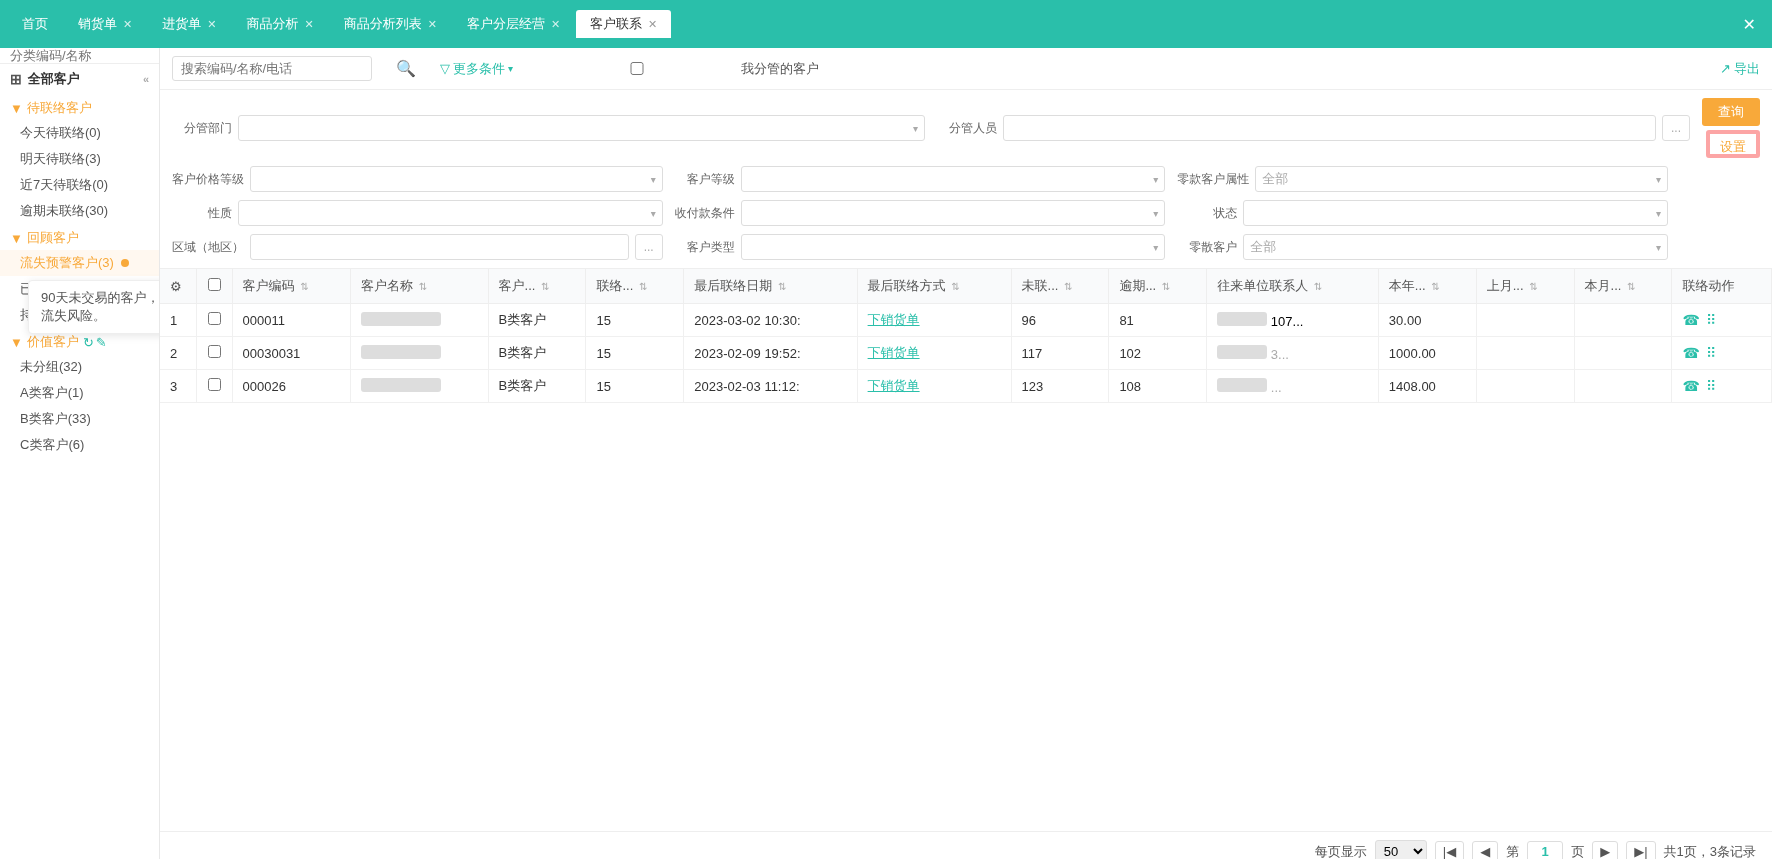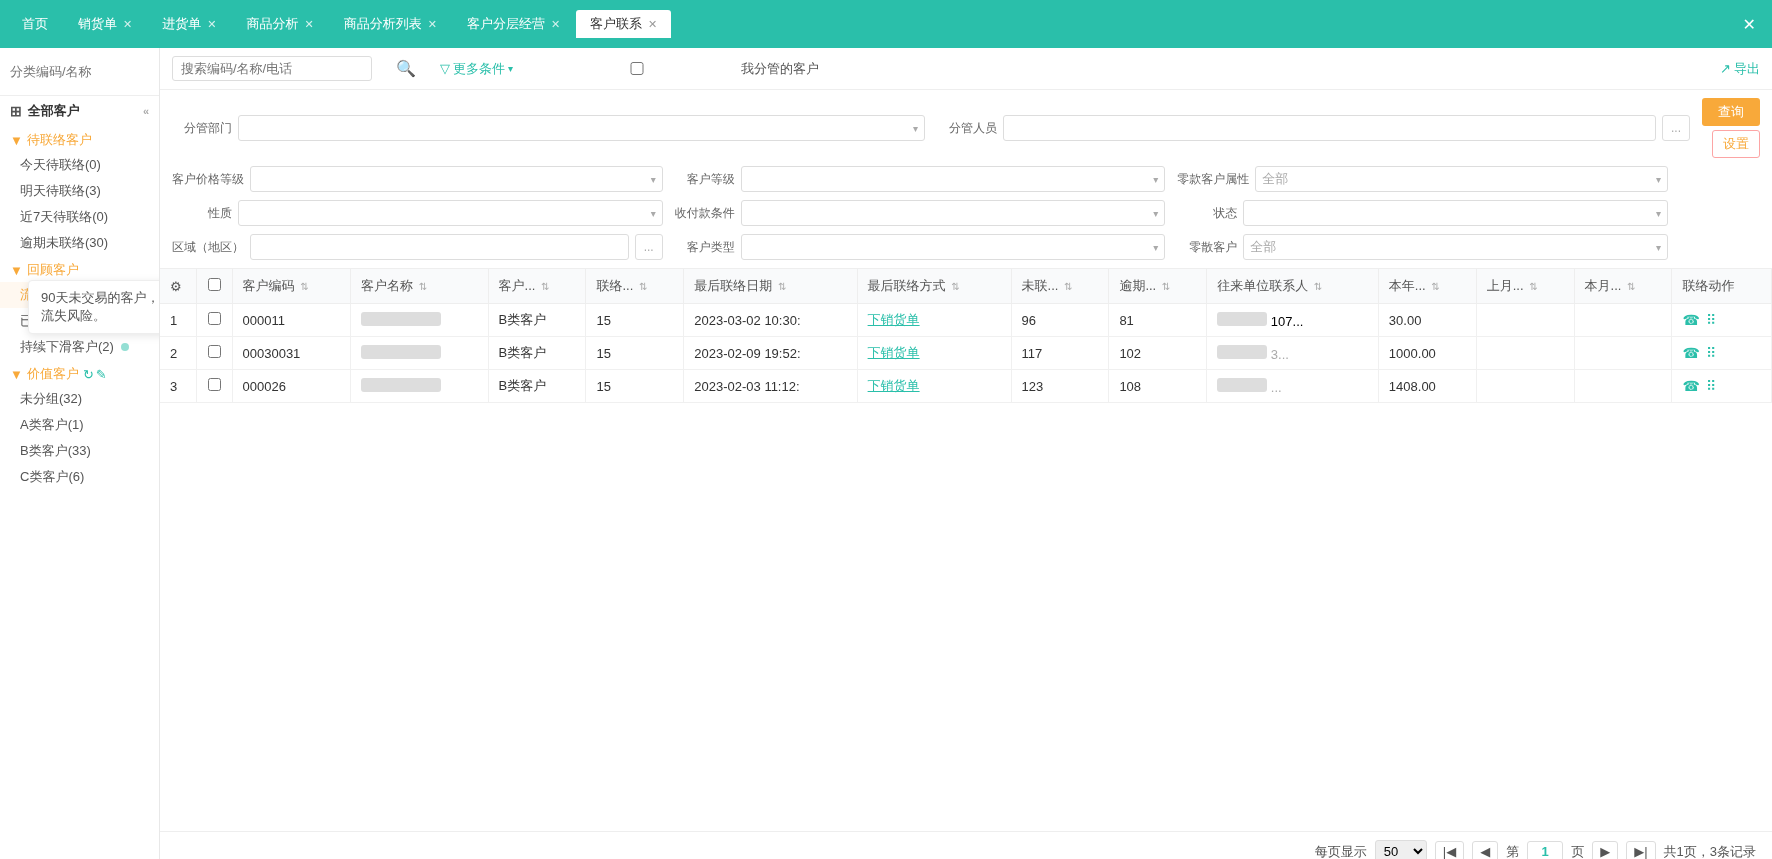--- a/index.html
+++ b/index.html
@@ -57,21 +57,21 @@
     
     .sidebar {
       width: 160px;
       background: #fff;
       border-right: 1px solid #e8e8e8;
       overflow-y: auto;
       flex-shrink: 0;
     }
     .sidebar-search {
       display: flex;
-      padding: 16px 10px;
+      padding: 0 10px;
       border-bottom: 1px solid #eee;
     }
     .sidebar-search input {
       border: none;
       outline: none;
       flex: 1;
       color: #333;
       background: transparent;
       font-size: 13px;
     }
@@ -243,21 +243,21 @@
       border: none;
       border-radius: 3px;
       padding: 4px 16px;
       cursor: pointer;
       font-size: 13px;
       height: 28px;
     }
     .settings-btn {
       background: #fff;
       color: #f8a93a;
-      border: 1px solid #fca5a5;
+      border: 4px solid #fca5a5;
       border-radius: 3px;
       padding: 4px 10px;
       cursor: pointer;
       font-size: 13px;
       height: 28px;
     }
 
     
     .table-area {
       flex: 1;

